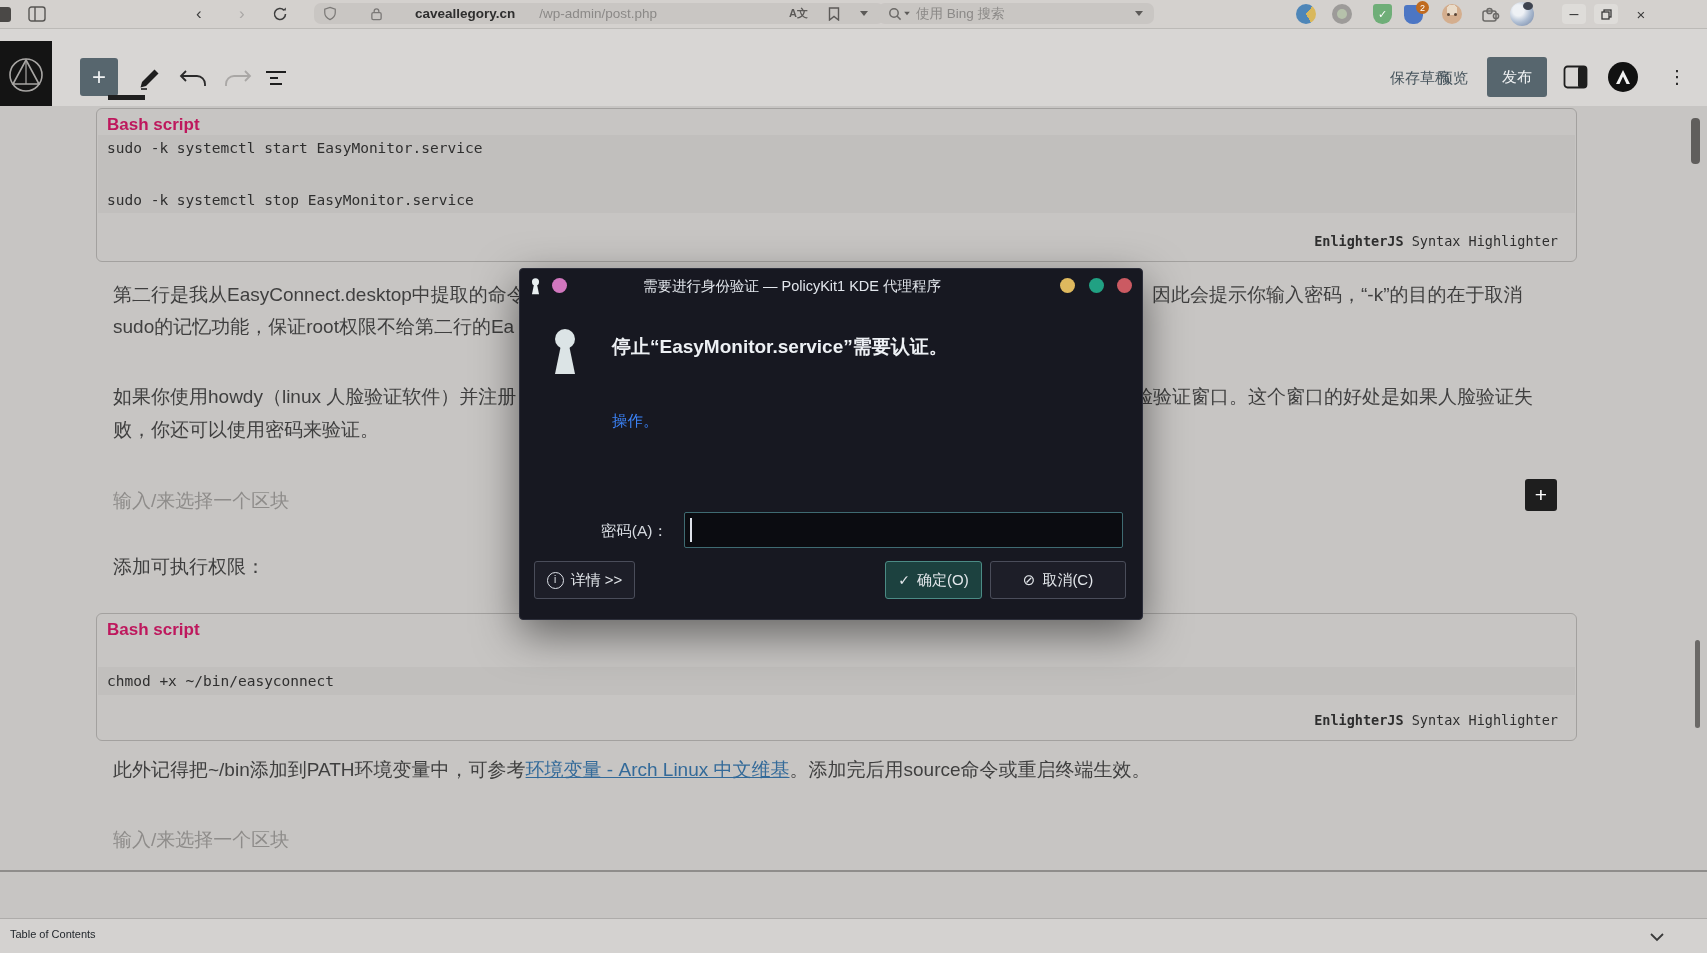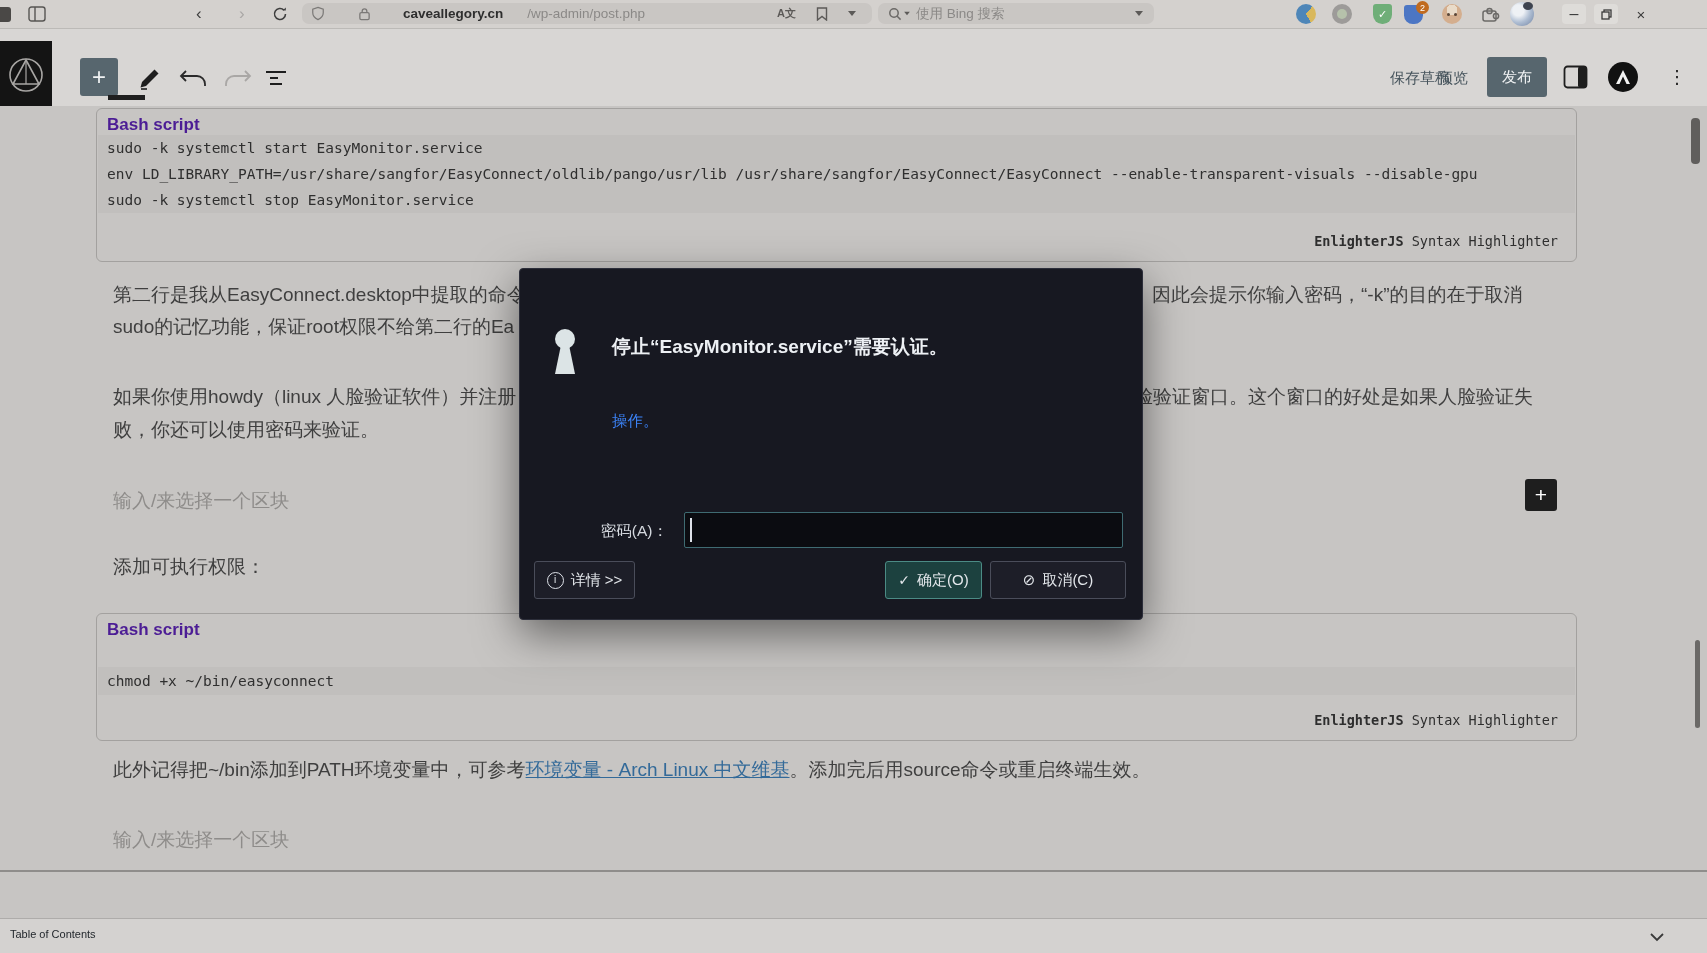--- a/index.html
+++ b/index.html
@@ -19,21 +19,21 @@
   .placeholder-text{color:#8b8987;font-size:13.5px;}
   .caret-down{width:0;height:0;border-left:4px solid transparent;border-right:4px solid transparent;border-top:5px solid #5c5a58;}
   .win-btn{width:24px;height:20px;top:4px;background:#dedcd9;border-radius:4px;display:flex;align-items:center;justify-content:center;color:#3a3a3a;}
   .ext{top:4px;width:20px;height:20px;border-radius:50%;}
   
   .wp-header{left:0;top:28px;width:1707px;height:78px;background:#d8d6d4;z-index:20;}
   .wp-btn-dark{background:#57666e;border-radius:3px;color:#f0f2f3;display:flex;align-items:center;justify-content:center;}
   .wp-text-btn{font-size:15px;color:#46545c;}
   
   .enl-box{left:96px;width:1479px;border:1px solid #a3a19f;border-radius:6px;background:#c7c5c3;}
-  .enl-label{left:10px;font-size:17px;font-weight:700;color:#4c1d95;}
+  .enl-label{left:10px;font-size:17px;font-weight:700;color:#be185d;}
   .code-row{left:1px;width:1477px;height:26px;background:#c1bfbd;}
   .code-text{font-family:"DejaVu Sans Mono","Liberation Mono",monospace;font-size:14.5px;color:#2f2f2f;white-space:pre;line-height:26px;}
   .enl-attr{right:18px;font-size:13.5px;color:#2e2e2e;font-family:"DejaVu Sans Mono","Liberation Mono",monospace;}
   .para{font-size:19px;color:#3f3f3f;white-space:nowrap;line-height:24px;}
   .ph{font-size:19px;color:#8e8c8a;white-space:nowrap;}
   
   .dialog{left:519px;top:268px;width:622px;height:350px;background:#171821;border:1px solid #2c2e3a;border-radius:4px;
           box-shadow:0 14px 44px rgba(0,0,0,.5);z-index:60;color:#e2e6ec;}
   .traffic{width:15px;height:15px;border-radius:50%;top:9px;}
   .dlg-btn{height:38px;border-radius:3px;display:flex;align-items:center;justify-content:center;gap:7px;font-size:15px;color:#e3e7eb;box-sizing:border-box;}
@@ -54,21 +54,21 @@
       <line x1="7" y1="1" x2="7" y2="15" stroke="#575553" stroke-width="1.4"></line>
     </svg>
 
   <div class="abs nav-glyph" style="left:196px;top:0;font-size:17px;">‹</div>
   <div class="abs nav-glyph" style="left:239px;top:0;font-size:17px;color:#a9a7a5;">›</div>
   <svg class="abs" style="left:272px;top:6px;" width="16" height="16" viewBox="0 0 16 16">
       <path d="M13.5 8a5.5 5.5 0 1 1-1.6-3.9" fill="none" stroke="#3e3e3e" stroke-width="1.6"></path>
       <path d="M13.8 1.5v3.1h-3.1z" fill="#3e3e3e"></path>
     </svg>
 
-  <div class="abs field" style="left:302px;width:570px;gap:24px;">
+  <div class="abs field" style="left:314px;width:570px;gap:24px;">
     <svg style="margin-left:9px;" width="14" height="15" viewBox="0 0 16 16">
         <path d="M8 1l6 2v4.2c0 3.8-2.6 6.2-6 7.8-3.4-1.6-6-4-6-7.8V3z" fill="none" stroke="#7b7977" stroke-width="1.4"></path>
       </svg>
     <svg style="margin-left:9px;" width="13" height="14" viewBox="0 0 14 15">
         <rect x="2" y="6" width="10" height="7.5" rx="1.5" fill="none" stroke="#7b7977" stroke-width="1.4"></rect>
         <path d="M4.5 6V4.5a2.5 2.5 0 0 1 5 0V6" fill="none" stroke="#7b7977" stroke-width="1.4"></path>
       </svg>
     <span class="url-domain" style="margin-left:8px;">caveallegory.cn</span>
       <span class="url-path">/wp-admin/post.php</span>
     <span style="position:absolute;right:76px;font-size:11px;color:#5c5a58;font-weight:700;text-align:right;">A文</span>
@@ -160,21 +160,20 @@
   </div>
   <span class="abs" style="left:1668px;top:38px;font-size:18px;color:#1e1e1e;">⋮</span>
 </div>
 
 <div class="abs" style="left:108px;top:95px;width:37px;height:5px;background:#1f1f1f;z-index:25;"></div>
 
 <div class="abs enl-box" style="top:108px;height:152px;">
   <div class="abs enl-label" style="top:6px;">Bash script</div>
   <div class="abs code-row" style="top:26px;height:78px;"></div>
   <div class="abs code-text" style="left:10px;top:26px;">sudo -k systemctl start EasyMonitor.service</div>
-  <div class="abs code-text" style="left:10px;top:52px;">env LD_LIBRARY_PATH=/usr/share/sangfor/EasyConnect/oldlib/pango/usr/lib /usr/share/sangfor/EasyConnect/EasyConnect --enable-transparent-visuals --disable-gpu</div>
   <div class="abs code-text" style="left:10px;top:78px;">sudo -k systemctl stop EasyMonitor.service</div>
   <div class="abs enl-attr" style="top:124px;"><b>EnlighterJS</b><span> Syntax Highlighter</span></div>
 </div>
 
 <div class="abs para" style="left:113px;top:283px;">第二行是我从EasyConnect.desktop中提取的命令</div>
 <div class="abs para" style="left:1152px;top:283px;">因此会提示你输入密码，“-k”的目的在于取消</div>
 <div class="abs para" style="left:113px;top:315px;">sudo的记忆功能，保证root权限不给第二行的Ea</div>
 <div class="abs para" style="left:113px;top:385px;">如果你使用howdy（linux 人脸验证软件）并注册</div>
 <div class="abs para" style="left:1134px;top:385px;">脸验证窗口。这个窗口的好处是如果人脸验证失</div>
 <div class="abs para" style="left:113px;top:418px;">败，你还可以使用密码来验证。</div>
@@ -204,20 +203,31 @@
   <svg style="position:absolute;left:1650px;top:14px;" width="14" height="9" viewBox="0 0 14 9">
       <path d="M1 1l6 6 6-6" fill="none" stroke="#3a3a3a" stroke-width="1.8"></path>
     </svg>
 </div>
 
 <div class="abs scroll-thumb" style="left:1691px;top:118px;width:9px;height:46px;"></div>
 <div class="abs scroll-thumb" style="left:1695px;top:640px;width:5px;height:88px;background:#6b6967;"></div>
 
 <div class="abs dialog">
 
+  <div style="position:absolute;left:0;top:0;width:100%;height:34px;">
+    <svg style="position:absolute;left:10px;top:9px;" width="11" height="17" viewBox="0 0 30 48">
+        <circle cx="15" cy="11" r="10" fill="#e8eef0"></circle>
+        <path d="M11 17 L5 46 H25 L19 17 Z" fill="#e8eef0"></path>
+      </svg>
+    <div style="position:absolute;left:32px;top:9px;width:15px;height:15px;border-radius:50%;background:#d177be;"></div>
+    <div style="position:absolute;left:0;right:78px;top:8px;text-align:center;font-size:14.5px;color:#e2e6ec;">需要进行身份验证 — PolicyKit1 KDE 代理程序</div>
+    <div class="traffic" style="position:absolute;left:540px;background:#dfb95e;"></div>
+    <div class="traffic" style="position:absolute;left:569px;background:#21a183;"></div>
+    <div class="traffic" style="position:absolute;left:597px;background:#cb5a62;"></div>
+  </div>
 
   <svg style="position:absolute;left:30px;top:59px;" width="30" height="48" viewBox="0 0 30 48">
       <circle cx="15" cy="11" r="10" fill="#dce4e6"></circle>
       <path d="M11 17 L5 46 H25 L19 17 Z" fill="#dce4e6"></path>
     </svg>
   <div style="position:absolute;left:92px;top:65px;font-size:19px;font-weight:700;color:#edf0f4;white-space:nowrap;">停止“EasyMonitor.service”需要认证。</div>
   <div style="position:absolute;left:92px;top:142px;font-size:15.5px;color:#3b82f6;">操作。</div>
 
   <div style="position:absolute;left:20px;top:252px;width:128px;text-align:right;font-size:15.5px;color:#d4d8de;">密码(A)：</div>
   <input type="password" style="position: absolute; left: 164px; top: 243px; width: 439px; height: 36px; box-sizing: border-box; background: rgb(11, 12, 17); border: 1px solid rgb(63, 107, 114); border-radius: 2px; outline: none; color: rgb(232, 236, 239); font-size: 15px; padding: 0px 8px;" value="">

